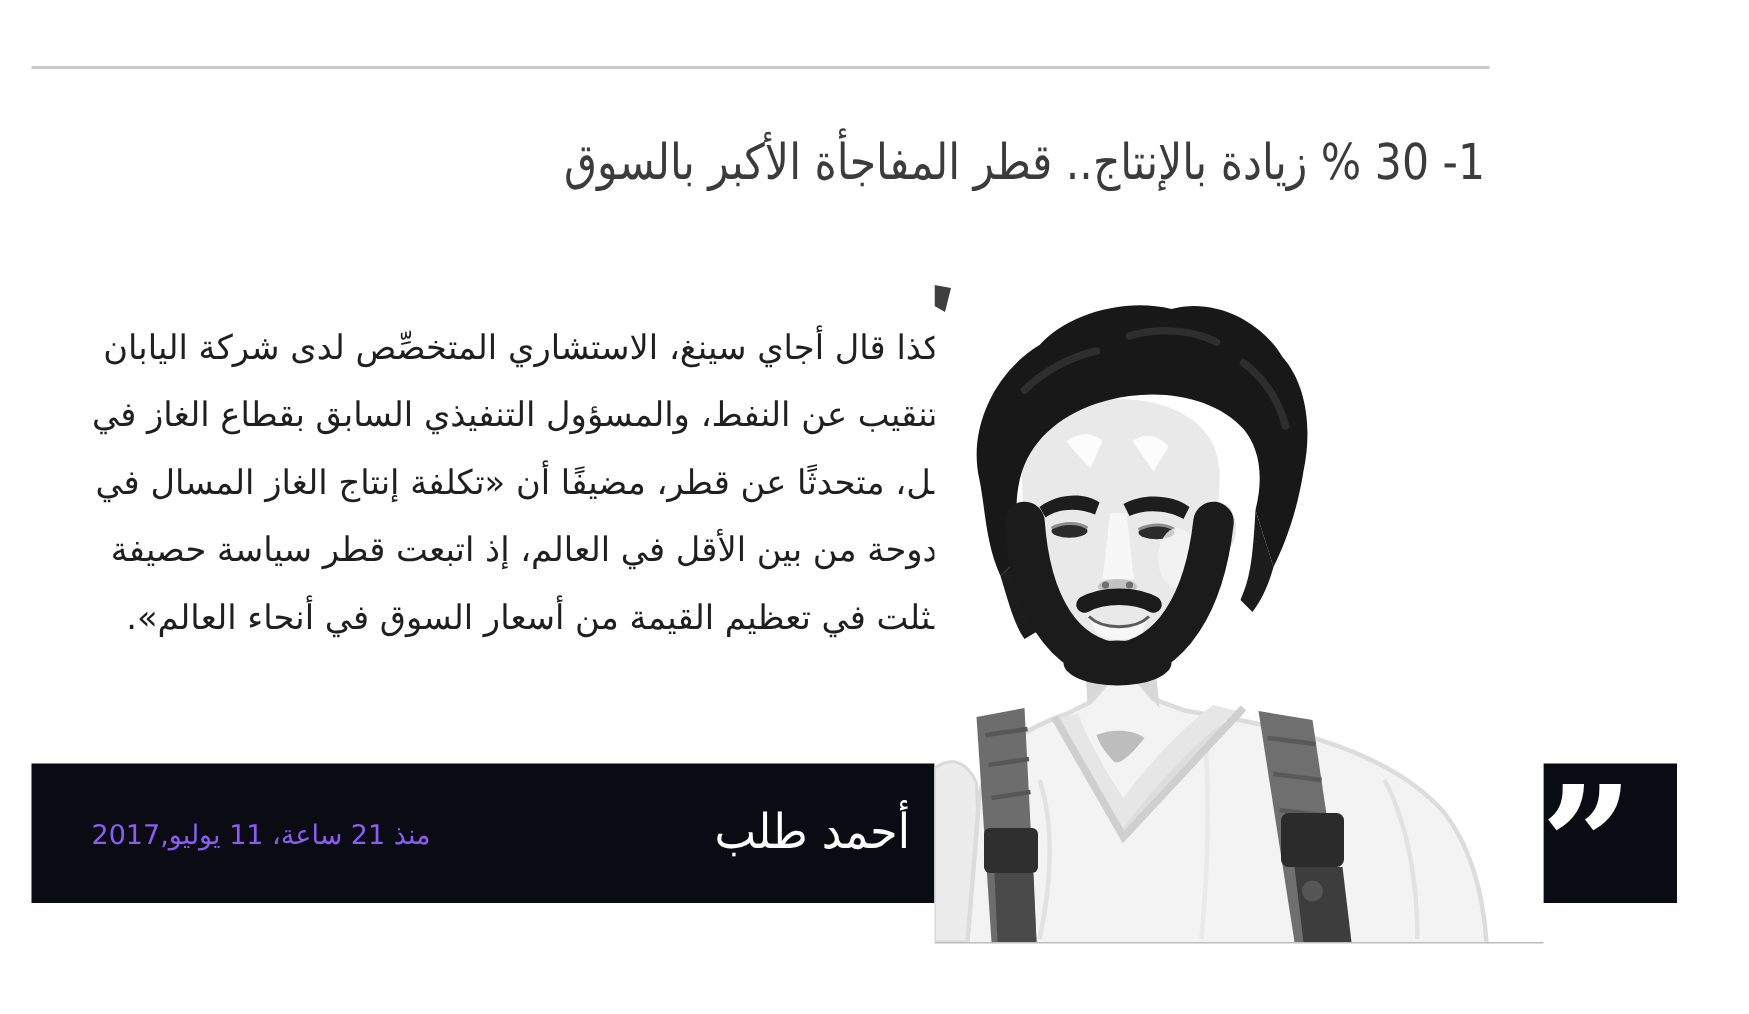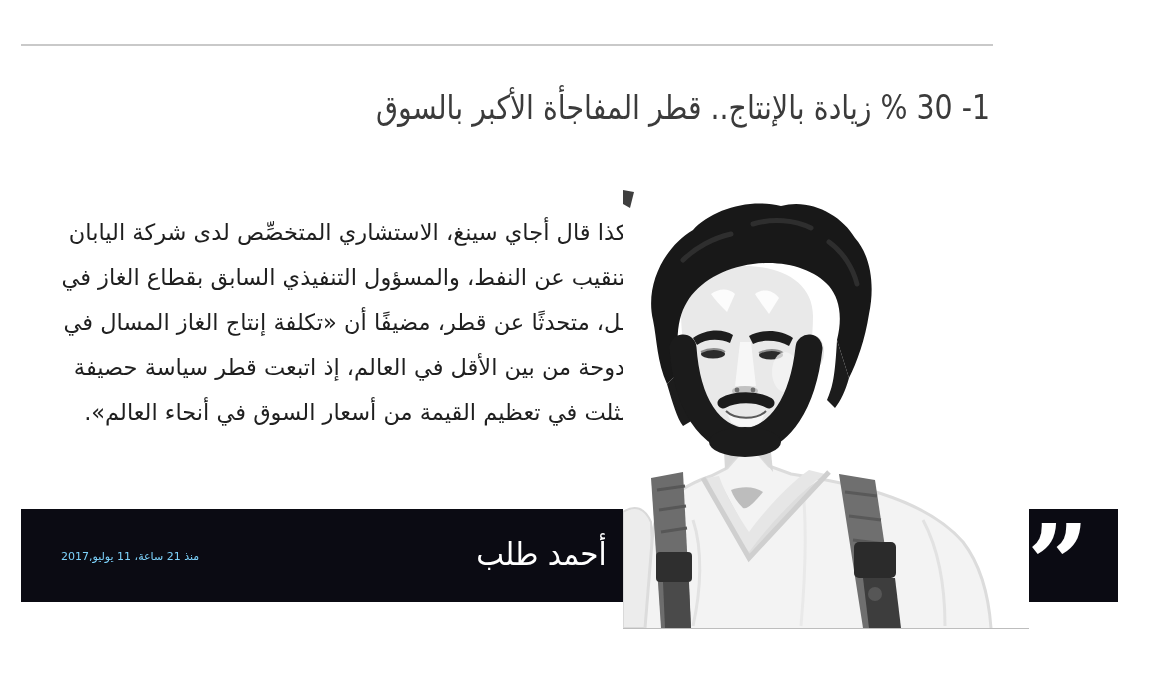--- a/index.html
+++ b/index.html
@@ -27,21 +27,21 @@
     position:absolute;left:21px;top:509px;width:1097px;height:93px;
     background:#0b0b13;z-index:1;
   }
   .author{
     position:absolute;top:50%;right:511px;transform:translateY(-54%) scaleX(0.92);
     transform-origin:right center;
     color:#ffffff;font-size:32px;font-weight:500;direction:rtl;white-space:nowrap;
   }
   .timestamp{
     position:absolute;top:50%;left:40px;transform:translateY(-44%);
-    color:#7dd3fc;font-size:11px;direction:rtl;white-space:nowrap;
+    color:#8b5cf6;font-size:18px;direction:rtl;white-space:nowrap;
     letter-spacing:.2px;
   }
   .quote{
     position:absolute;top:-4px;right:24px;width:72px;height:90px;
     color:#ffffff;font-family:"DejaVu Serif",serif;font-weight:bold;
     font-size:108px;line-height:118px;text-align:center;overflow:hidden;
   }
   .photo{
     position:absolute;left:623px;top:190px;width:406px;height:438px;margin:0;
     z-index:2;border-bottom:1px solid #bdbdbd;background:#ffffff;

